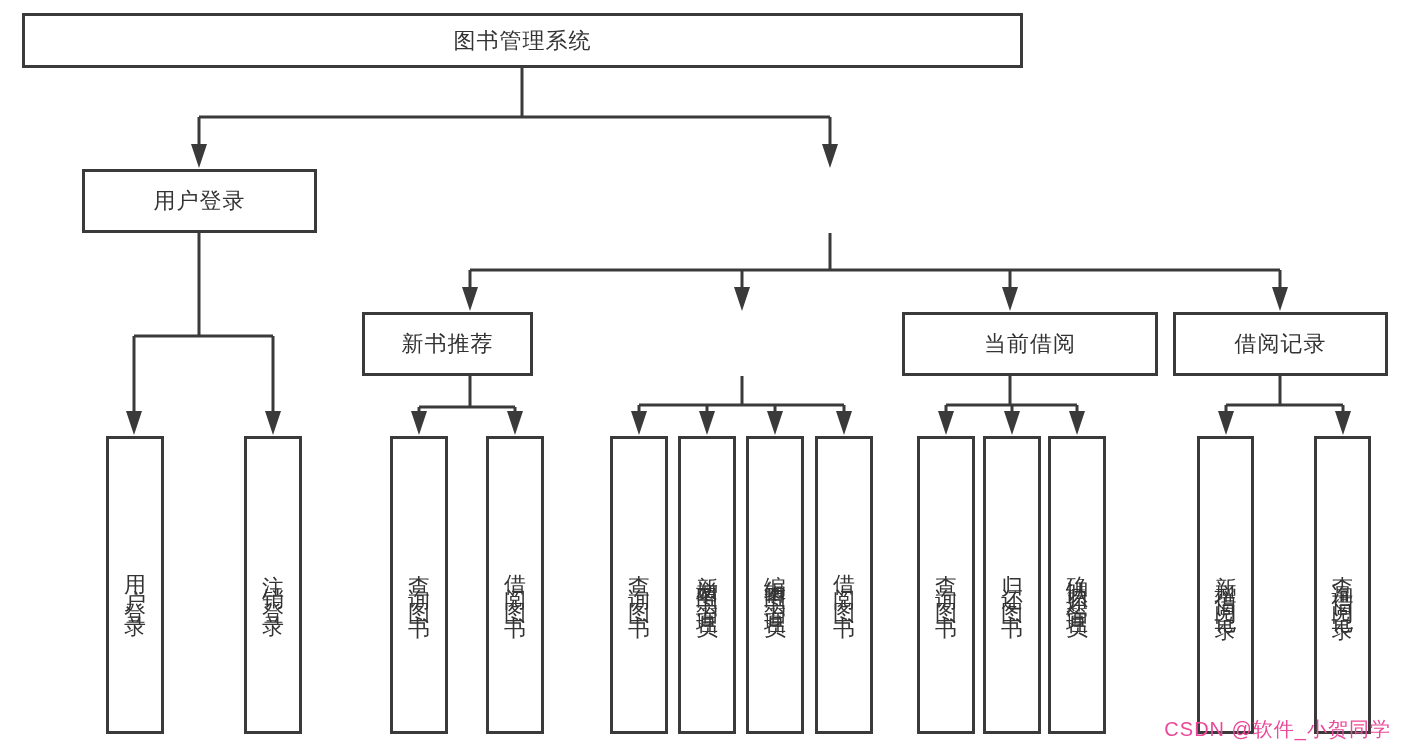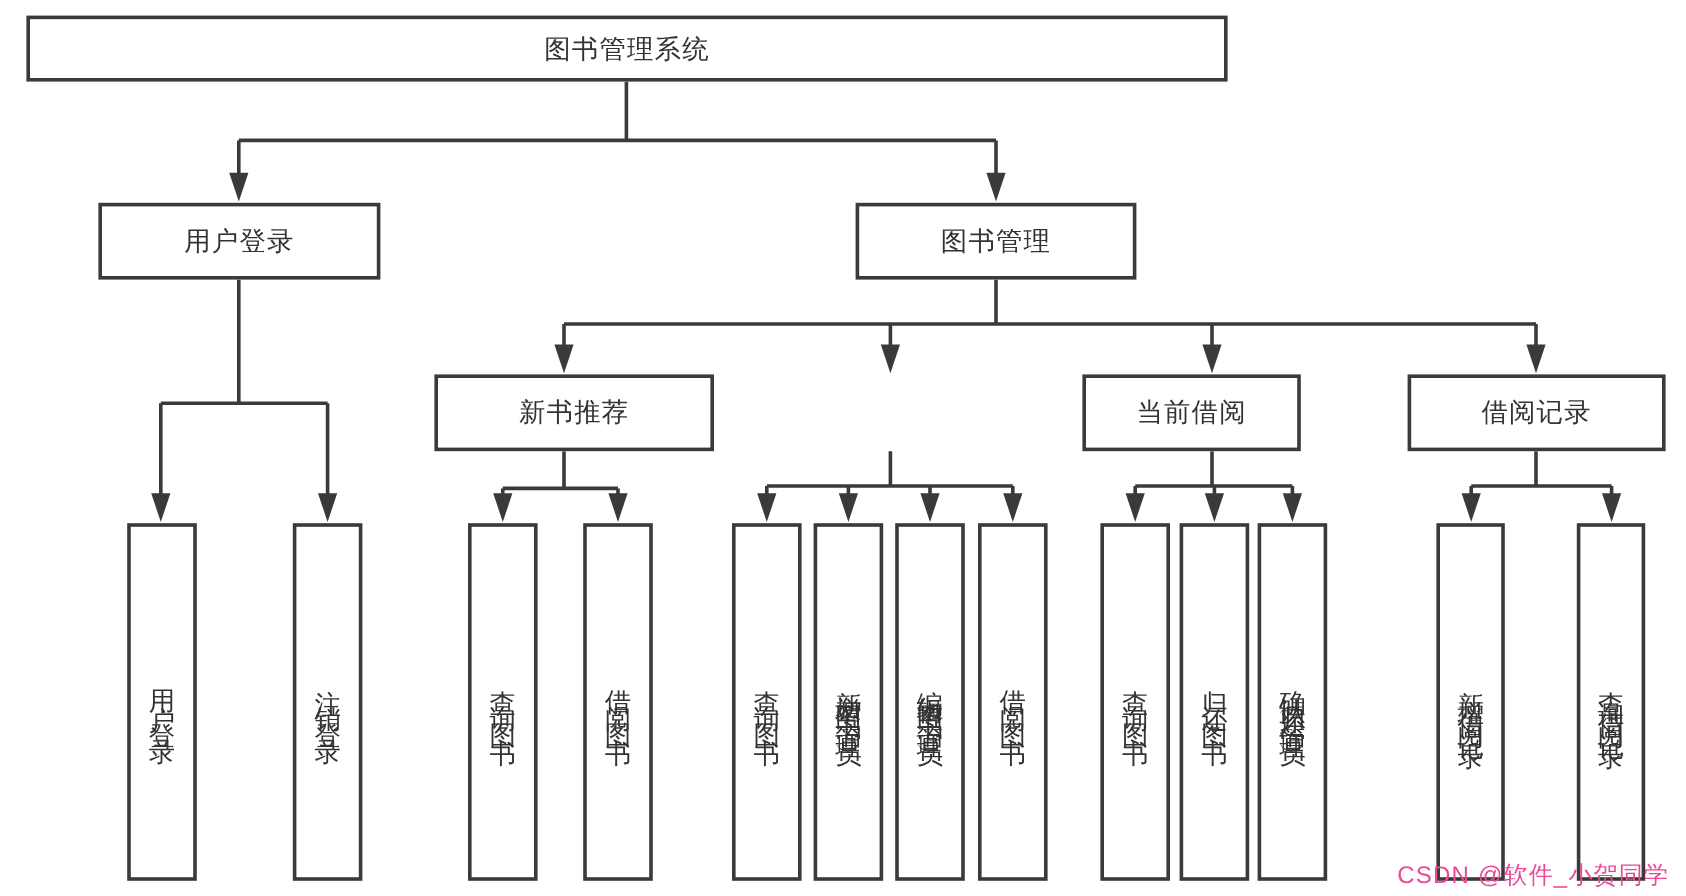--- a/index.html
+++ b/index.html
@@ -77,28 +77,25 @@
     </g>
   </svg>
 
   <div class="node" style="left:22px; top:13px; width:1001px; height:55px;">
     <span class="hlabel">图书管理系统</span>
   </div>
 
   <div class="node" style="left:82px; top:169px; width:235px; height:64px;">
     <span class="hlabel">用户登录</span>
   </div>
-  <div class="node" style="left:713px; top:169px; width:234px; height:64px;">
-    <span class="hlabel">图书管理</span>
-  </div>
 
-  <div class="node" style="left:362px; top:312px; width:233px; height:64px;">
+  <div class="node" style="left:362px; top:312px; width:171px; height:64px;">
     <span class="hlabel">新书推荐</span>
   </div>
-  <div class="node" style="left:902px; top:312px; width:182px; height:64px;">
+  <div class="node" style="left:902px; top:312px; width:256px; height:64px;">
     <span class="hlabel">当前借阅</span>
   </div>
   <div class="node" style="left:1173px; top:312px; width:215px; height:64px;">
     <span class="hlabel">借阅记录</span>
   </div>
 
   <div class="leaf" style="left:106px;">
     <span class="vtext sp-wide">用户登录</span>
   </div>
   <div class="leaf" style="left:244px;">

